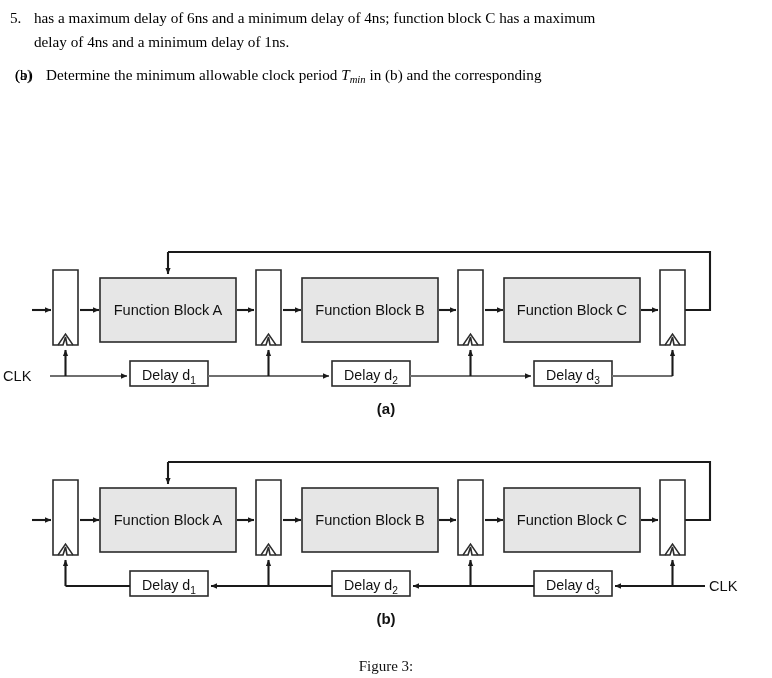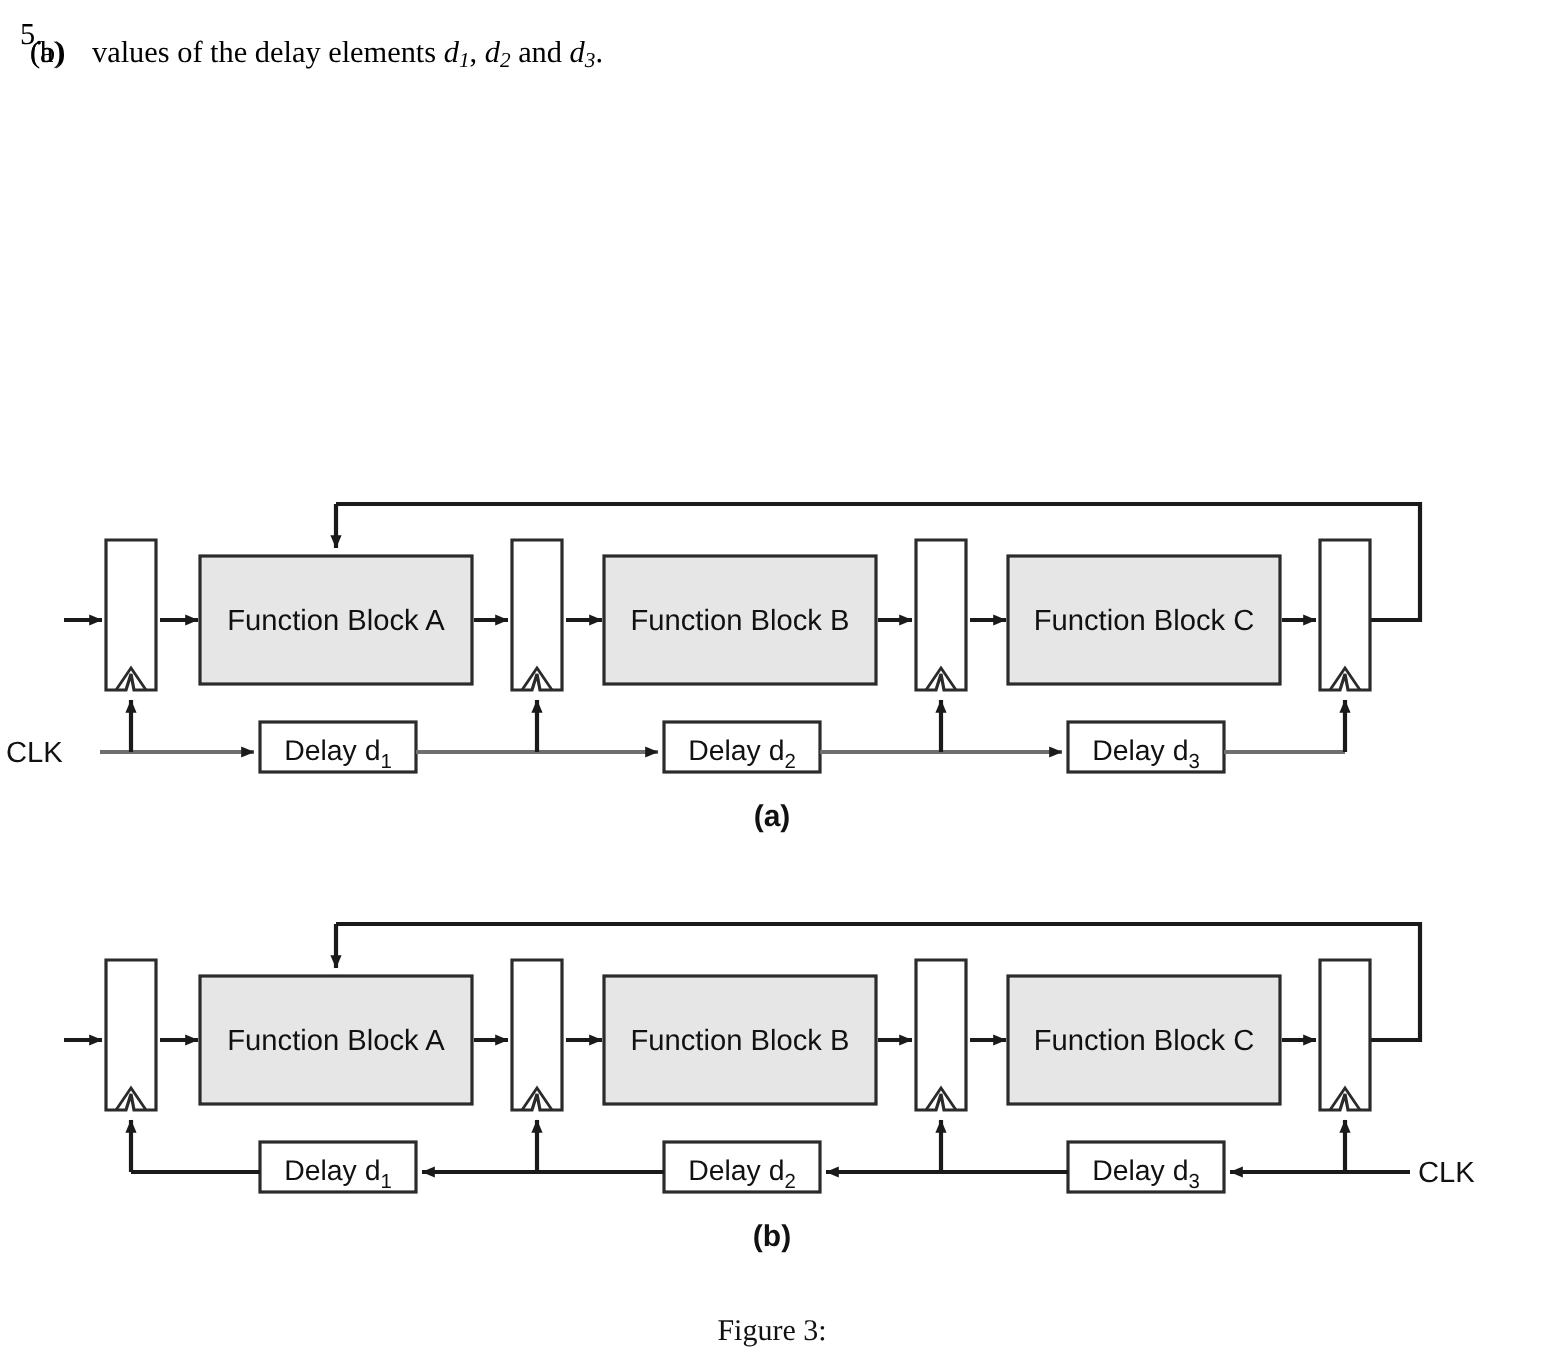--- a/index.html
+++ b/index.html
@@ -44,31 +44,33 @@
     font-size:15px;color:#111;
   }
 </style>
 </head>
 <body>
 
 <div class="q-wrap">
 
   <div class="q-main">
     <span class="q-num">5.</span>
+    <span class="ln">has a maximum delay of 6ns and a minimum delay of 4ns; function block C has a maximum</span>
+    <span class="ln">delay of 4ns and a minimum delay of 1ns.</span>
   </div>
 
   <div class="sublist">
 
     <div class="sub">
       <span class="lbl">(a)</span>
     </div>
 
     <div class="sub">
       <span class="lbl">(b)</span>
-      <span class="l2"><span>values of the delay elements </span><i class="mi">d</i><sub class="sb">1</sub><span>, </span><i class="mi">d</i><sub class="sb">2</sub><span> and </span><i class="mi">d</i><sub class="sb">3</sub><span>.</span></span>
+      <span class="l1"><span>Determine the minimum allowable clock period </span><i class="mi">T</i><sub class="sb">min</sub><span> in (b) and the corresponding</span></span>
     </div>
 
   </div>
 </div>
 
 <div class="fig" style="top:238px;">
 <svg width="772" height="160" viewBox="0 0 772 160" xmlns="http://www.w3.org/2000/svg">
   <defs>
     <marker id="ahB" markerWidth="7" markerHeight="7" refX="6.4" refY="3" orient="auto" markerUnits="userSpaceOnUse">
       <path d="M0,0.2 L6.6,3 L0,5.8 Z" fill="#1a1a1a"></path>

